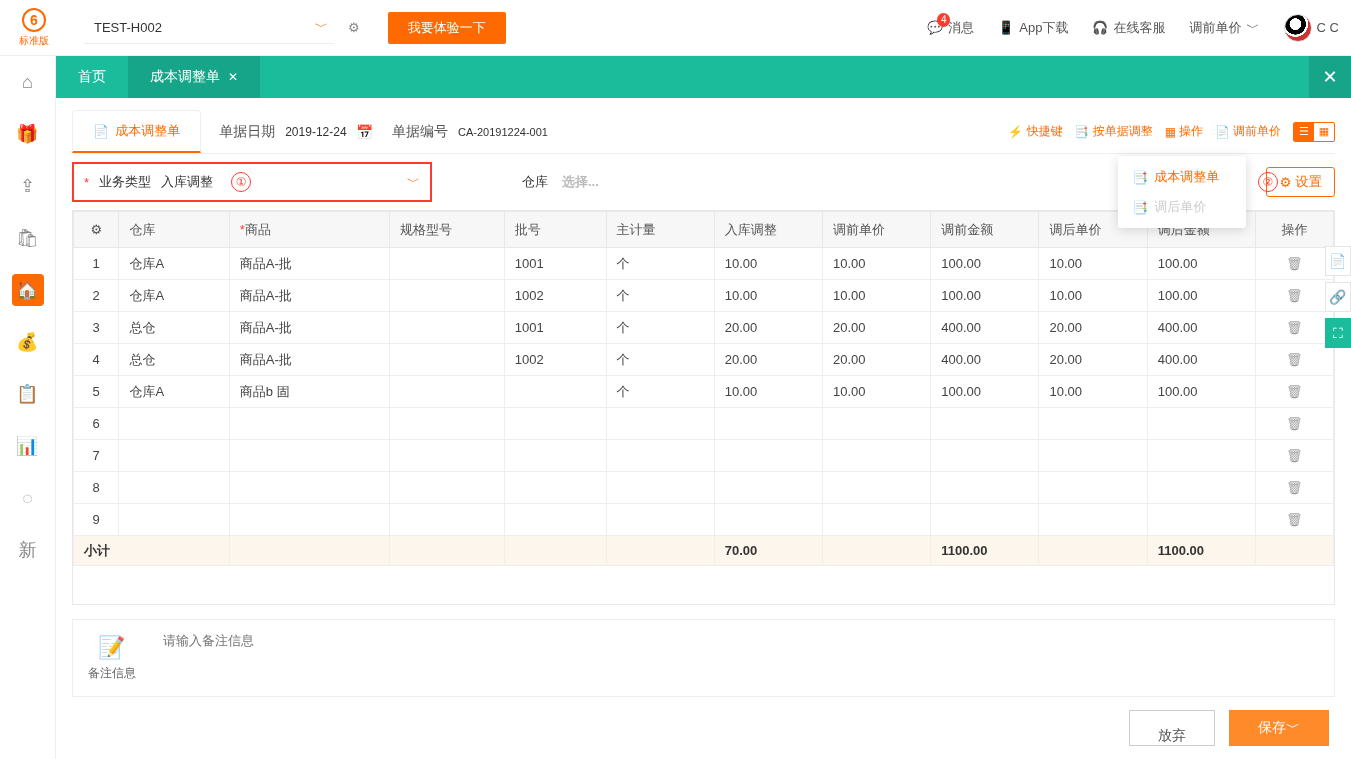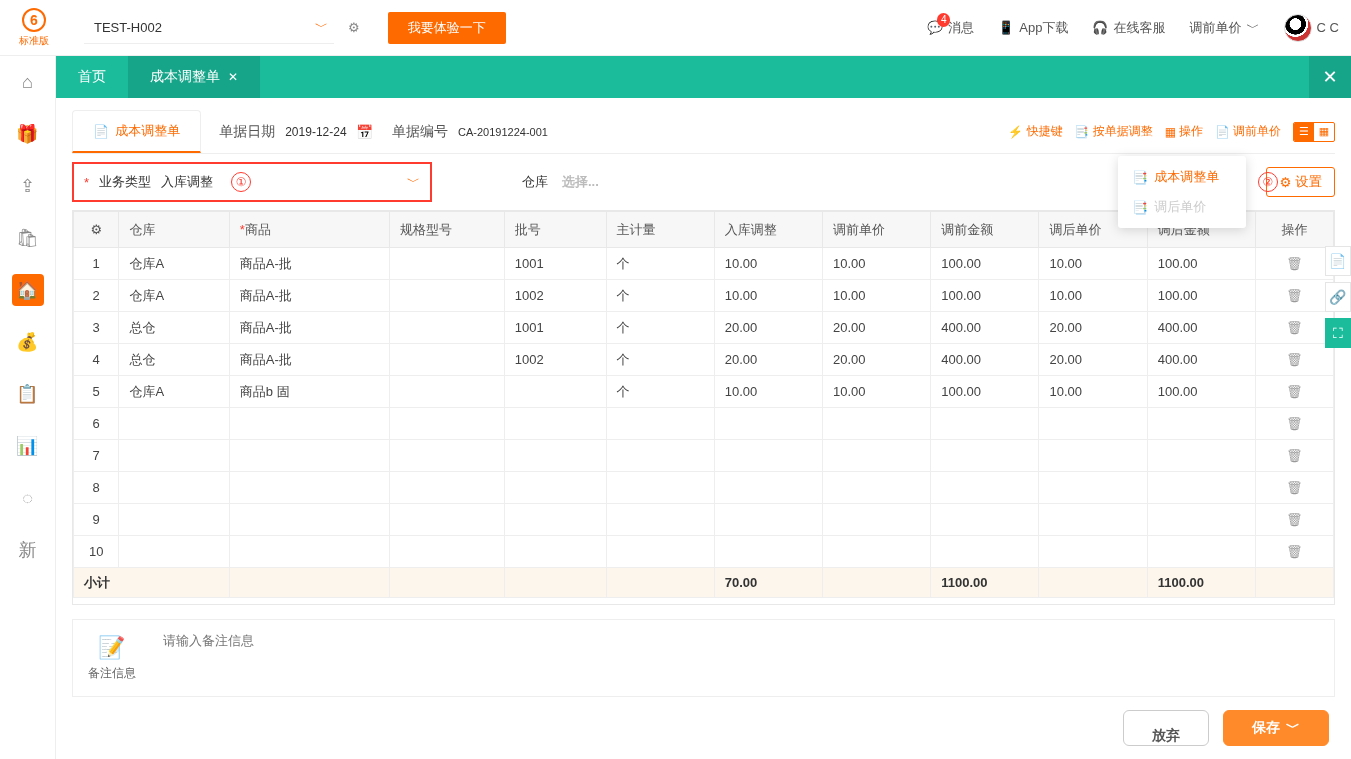--- a/index.html
+++ b/index.html
@@ -76,24 +76,24 @@
   tfoot td { height:30px; background:#fdf6ec; border:1px solid #eee; padding:0 10px; font-size:13px; font-weight:bold;}
 
   
   .remarks { height:78px; border:1px solid #eee; margin-top:14px; display:flex;}
   .remarks-label { width:78px; background:#fff; display:flex; flex-direction:column; align-items:center; justify-content:center; color:#666; font-size:12px; gap:4px;}
   .remarks-label .ric { color:#1bbc9b; font-size:22px;}
   .remarks-input { flex:1; border:none; padding:12px; font-size:13px; color:#999; outline:none; resize:none;}
 
   
   .footer { height:62px; display:flex; align-items:center; justify-content:flex-end; gap:14px; padding-right:6px;}
-  .btn { height:36px; padding:16px 28px; border-radius:6px; font-size:14px; cursor:pointer;font-weight:bold;}
+  .btn { height:36px; padding:16px 28px; border-radius:0; font-size:14px; cursor:pointer;}
   .btn-ghost { background:#fff; border:1px solid #ccc; color:#555;}
   .btn-outline { background:#fff; border:1px solid #ff6a00; color:#ff6a00;}
-  .btn-primary { background:#ff8a2a; border:1px solid #ff8a2a; color:#fff; display:flex; align-items:center; gap:6px;}
+  .btn-primary { background:#ff8a2a; border:1px solid #ff8a2a; color:#fff; display:flex; align-items:center; }
 
   
   .rightrail { position:absolute; right:0; top:246px; width:26px; display:flex; flex-direction:column; gap:6px;}
   .rightrail .r { width:26px; height:30px; background:#fff; border:1px solid #e5e5e5; color:#888; display:flex; align-items:center; justify-content:center; font-size:14px; cursor:pointer;}
   .rightrail .r.on { background:#1bbc9b; color:#fff; border-color:#1bbc9b;}
 
   
   .c-idx{width:42px;} .c-wh{width:102px;} .c-prod{width:148px;} .c-spec{width:106px;} .c-batch{width:94px;}
   .c-unit{width:100px;} .c-qty{width:100px;} .c-pprice{width:100px;} .c-pamt{width:100px;}
   .c-aprice{width:100px;} .c-aamt{width:100px;} .c-op{width:72px;}
@@ -388,34 +388,20 @@
                 <td></td>
                 <td></td>
                 <td></td>
                 <td class="num"></td>
                 <td class="num"></td>
                 <td class="num"></td>
                 <td class="num"></td>
                 <td class="num"></td>
                 <td class="center"><span class="trash">🗑</span></td>
               </tr>
-              <tr>
-                <td class="center">10</td>
-                <td></td>
-                <td></td>
-                <td></td>
-                <td></td>
-                <td></td>
-                <td class="num"></td>
-                <td class="num"></td>
-                <td class="num"></td>
-                <td class="num"></td>
-                <td class="num"></td>
-                <td class="center"><span class="trash">🗑</span></td>
-              </tr>
             </tbody>
           <tfoot>
             <tr>
               <td colspan="2">小计</td>
               <td></td>
                 <td></td>
                 <td></td>
                 <td></td>
               <td>70.00</td>
               <td></td>

